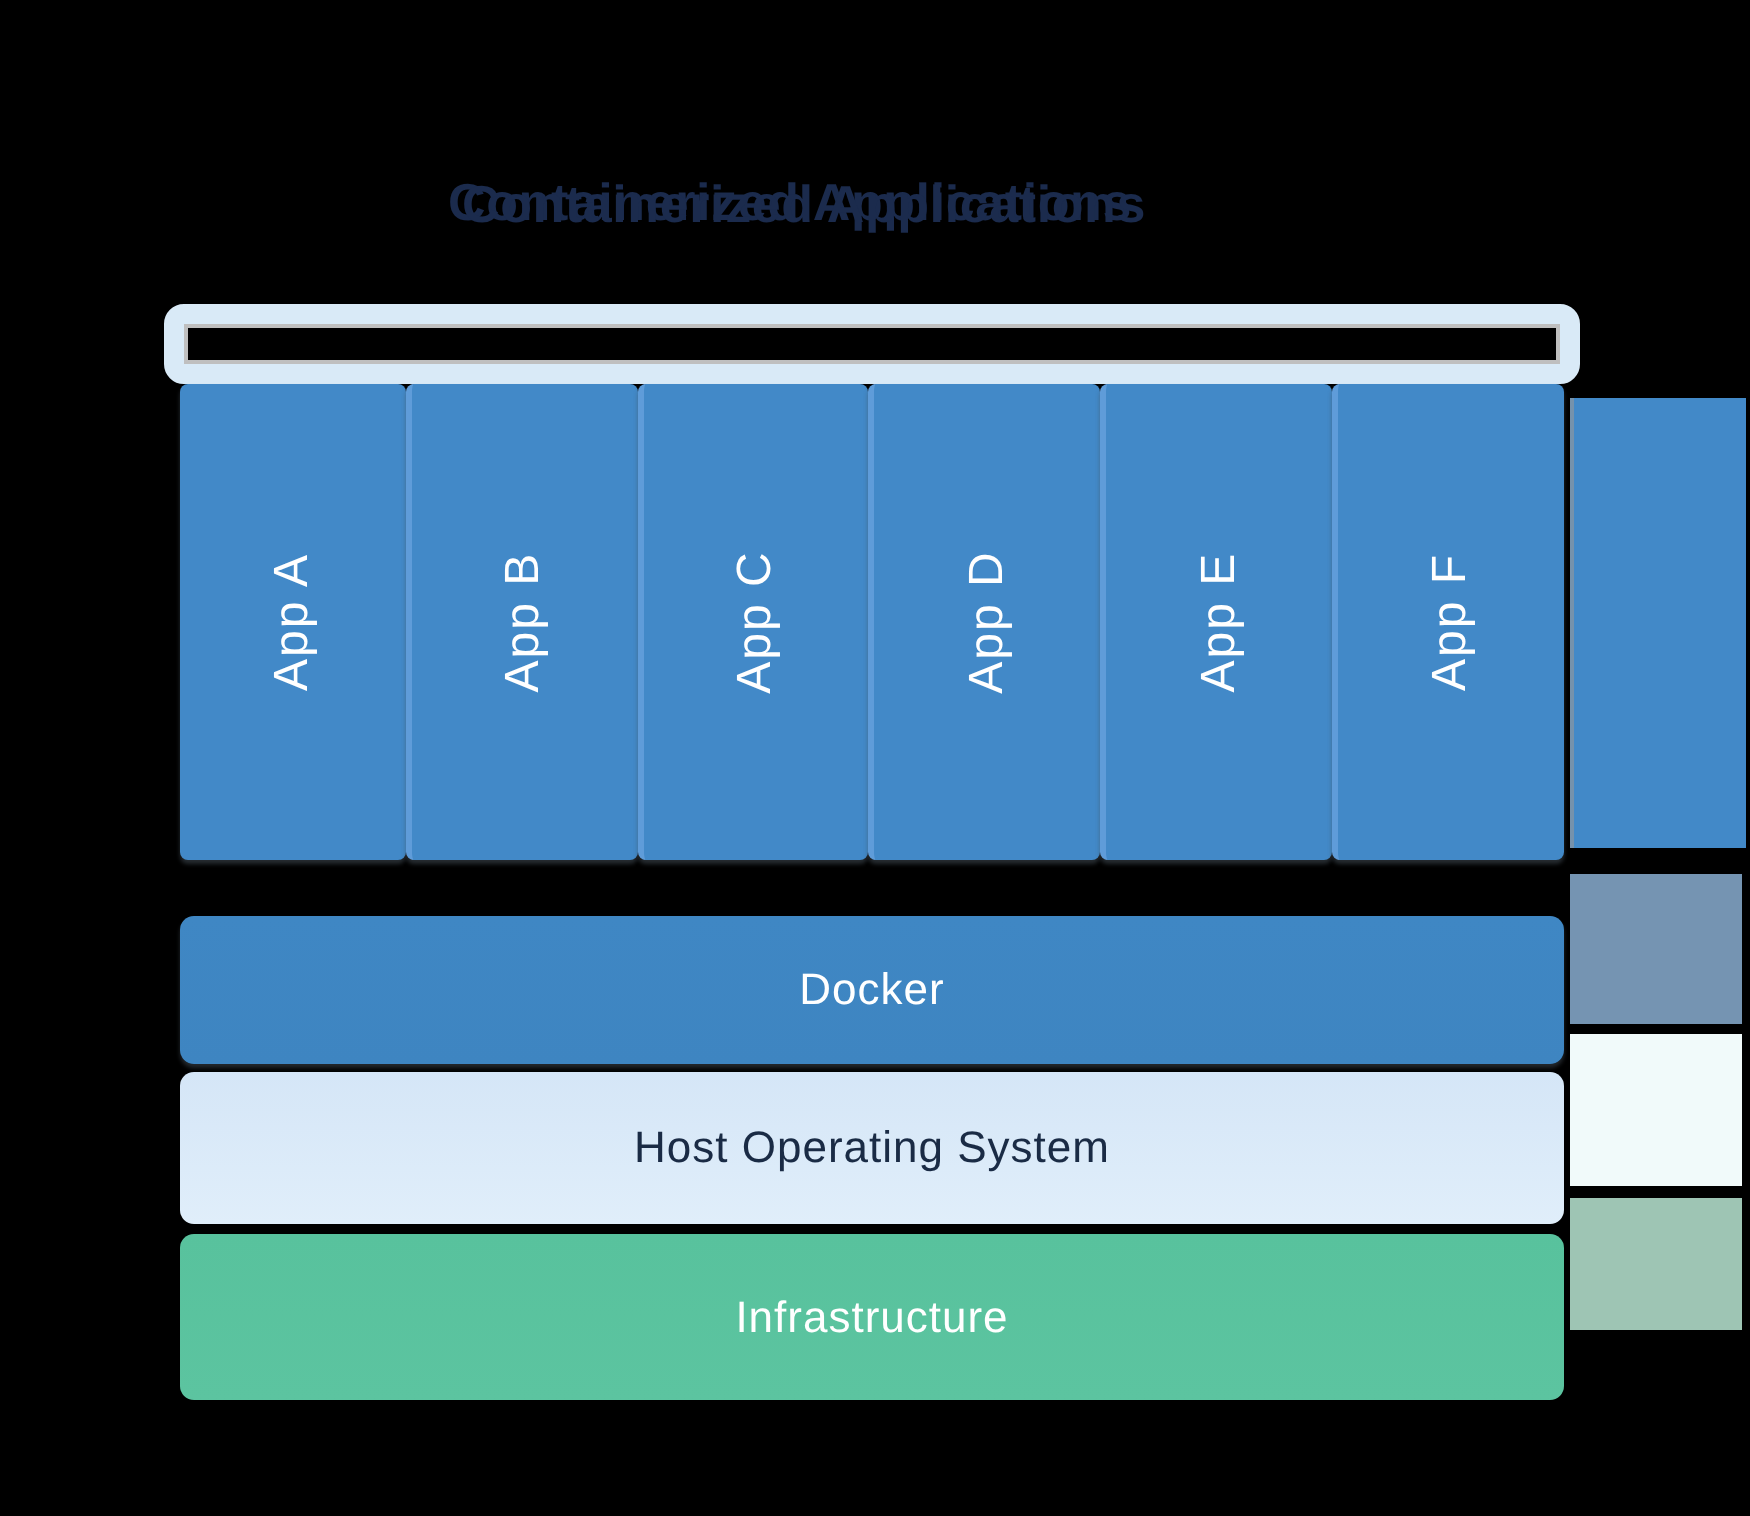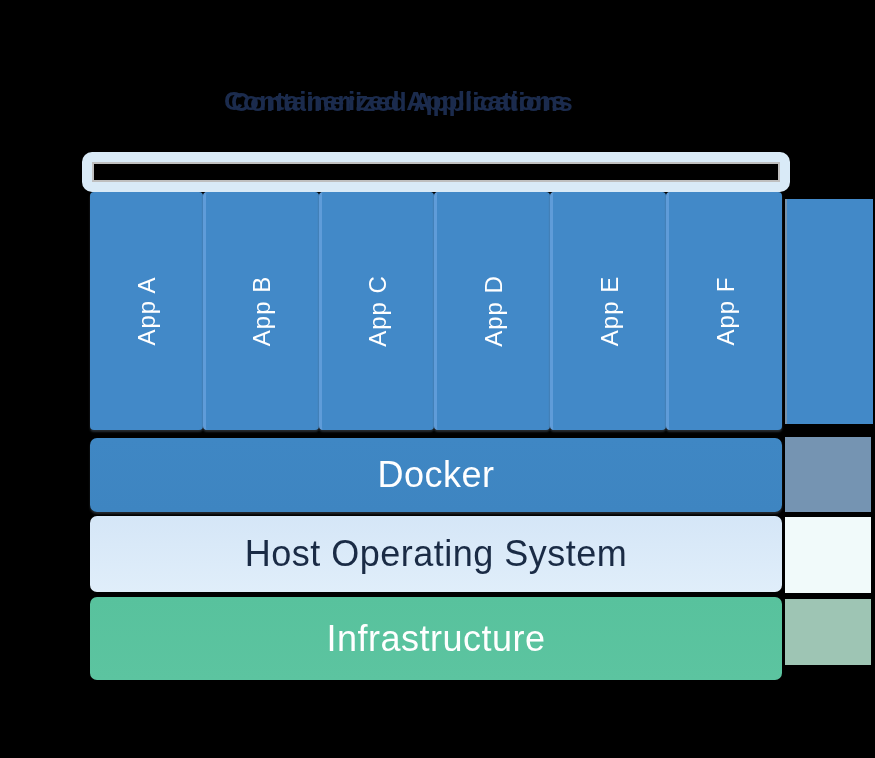--- a/index.html
+++ b/index.html
@@ -86,22 +86,23 @@
 
   
   .layer-bar {
     position: absolute;
     left: 90px;
     width: 692px;
     border-radius: 7px;
     display: flex;
     align-items: center;
     justify-content: center;
-    font-size: 36px;
+    font-size: 22px;
     letter-spacing: 0.5px;
+    margin-top: 20px;
   }
   .docker-bar {
     top: 438px;
     height: 74px;
     background: linear-gradient(180deg, var(--docker-blue, #3F87C4), #3E85C1);
     color: var(--label-white, #FFFFFF);
     box-shadow: 0 2px 2px rgba(70,80,90,0.5);
   }
   .host-bar {
     top: 516px;

